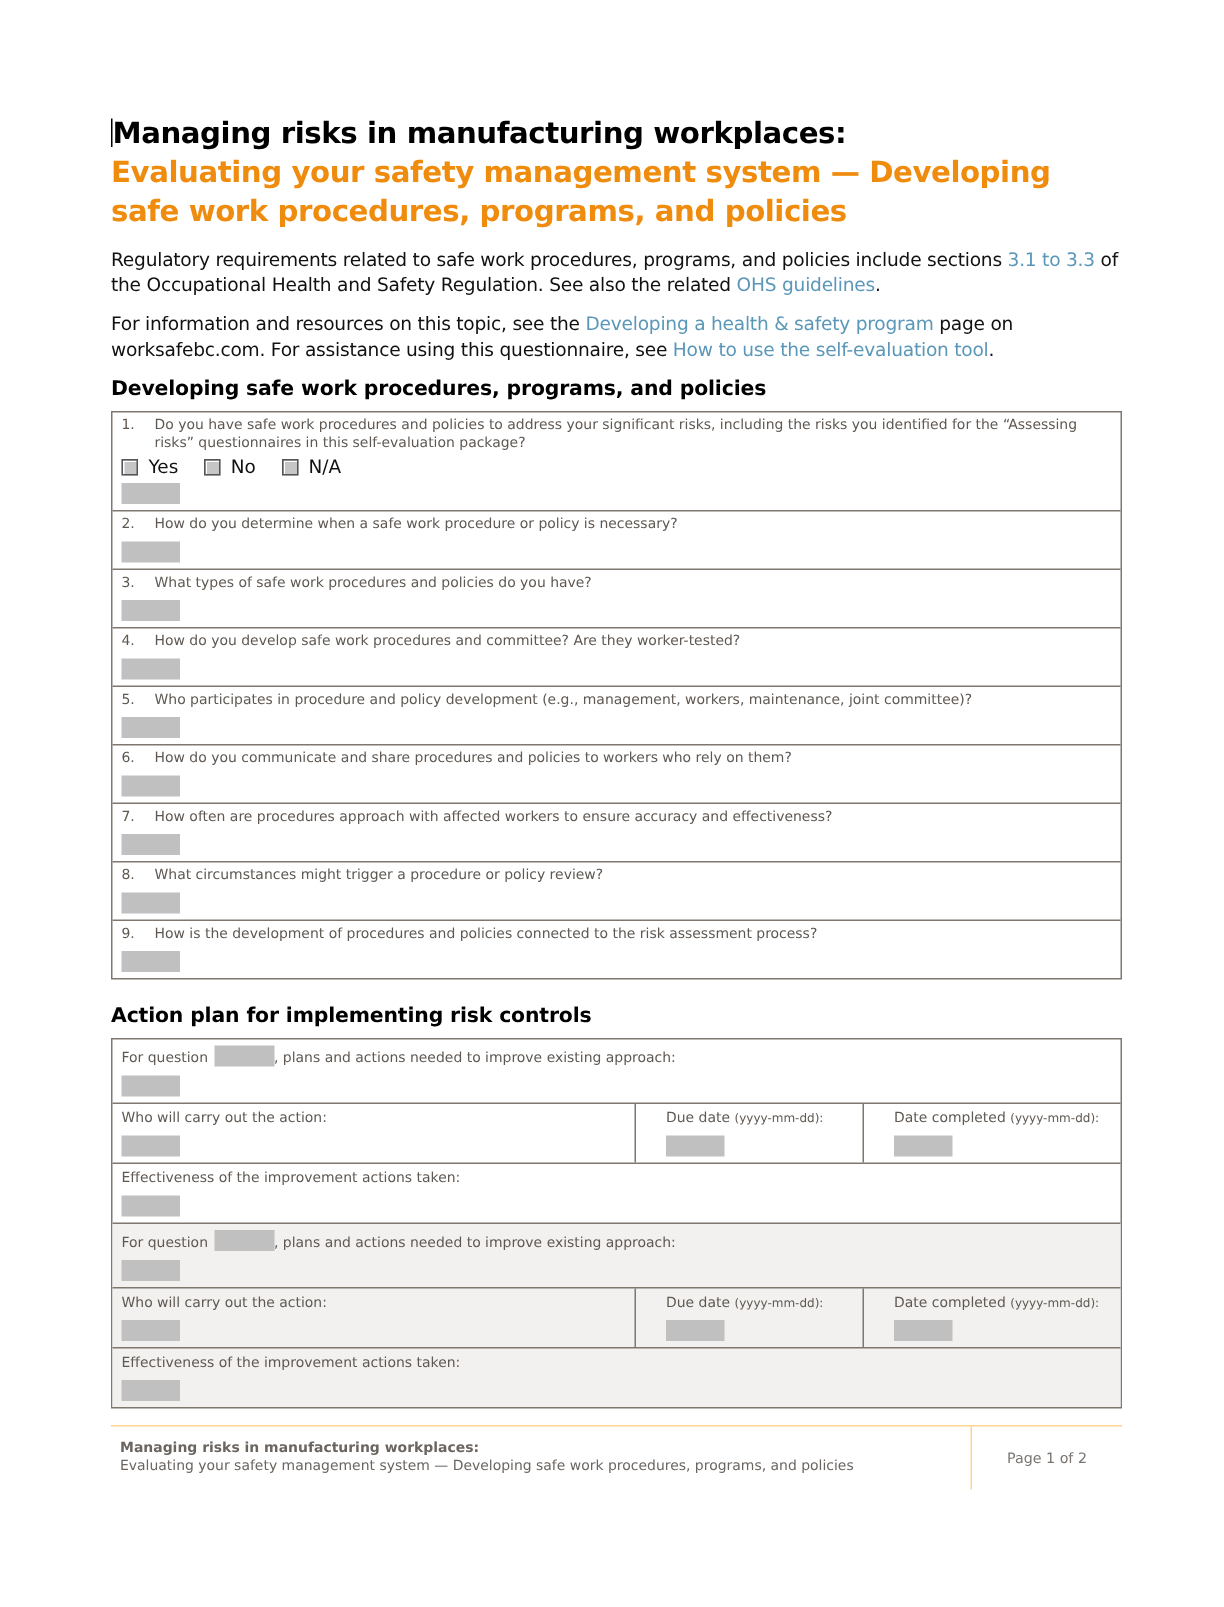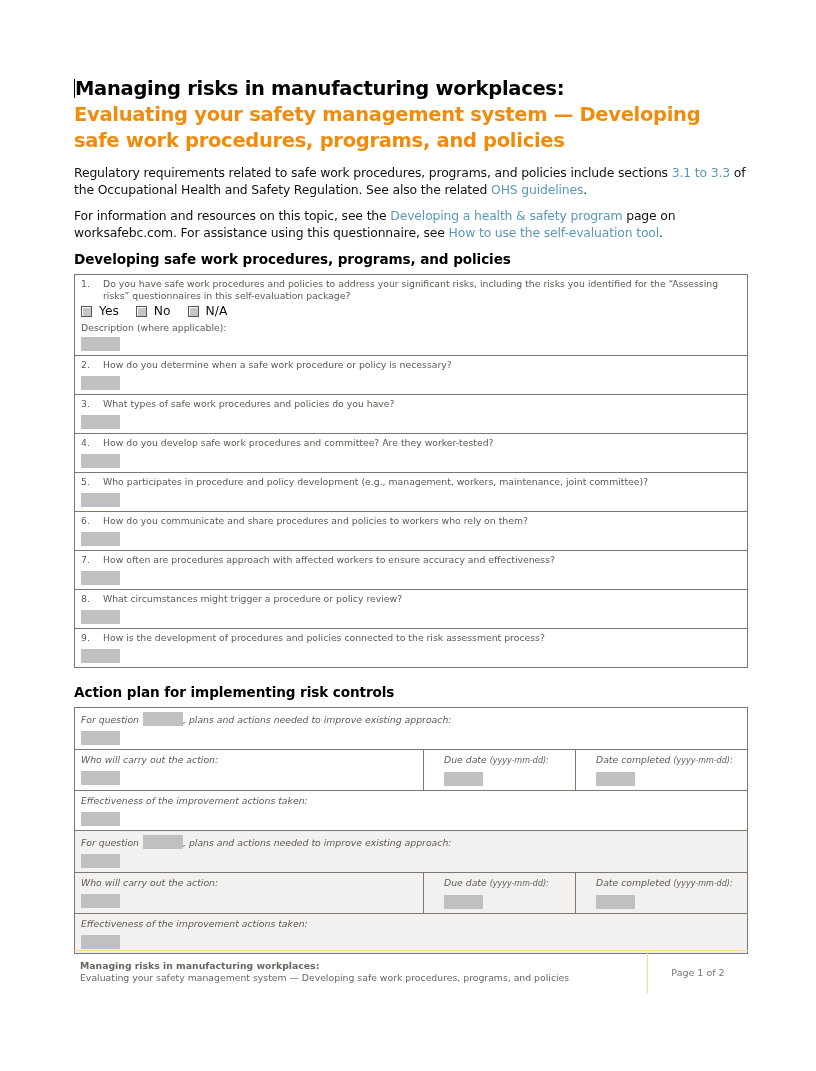--- a/index.html
+++ b/index.html
@@ -20,21 +20,21 @@
   .qrow:first-child { border-top: none; }
   .qtext { display: flex; font-size: 9.3px; line-height: 12px; color: #5f5852; }
   .qnum { width: 22px; flex: none; }
   .qbody { flex: 1; }
   .field { display: block; width: 39px; height: 14px; background: #c0c0c0; margin-top: 5px; border: none; }
   .yn { display: flex; align-items: center; font-size: 12.3px; color: #111; margin-top: 2px; line-height: 15px; }
   .cb { width: 11px; height: 11px; border: 1px solid #555; background: #c6c6c6; box-shadow: inset 1px 1px 0 #fff; margin-right: 7px; box-sizing: border-box; cursor: pointer; }
   .yn-item { display: flex; align-items: center; margin-right: 17px; justify-content: center; }
   .desc-label { font-size: 9.3px; color: #5f5852; margin-top: 3px; line-height: 12px; }
   .atable { border: 1px solid #7f766e; width: 674px; box-sizing: border-box; }
-  .arow { border-top: 1px solid #7f766e; display: flex; font-style: italic; }
+  .arow { border-top: 1px solid #7f766e; display: flex; }
   .arow.first { border-top: none; }
   .acell { padding: 4px 6px 4px 6px; box-sizing: border-box; font-size: 9.3px; line-height: 12px; color: #5f5852; }
   .acell + .acell { border-left: 1px solid #7f766e; padding-left: 20px; }
   .grey { background: #f2f1ef; }
   .inline-field { display: inline-block; width: 40px; height: 14px; background: #c0c0c0; vertical-align: -3px; margin: 0 0 0 4px; }
   .small { font-size: 8px; }
   .footer { position: absolute; left: 74px; top: 950px; width: 674px; border-top: 1px solid #fcd68c; display: flex; }
   .footer-left { flex: 1; padding: 9px 6px 0 6px; font-size: 9.3px; line-height: 12px; color: #6b6560; }
   .footer-left b { color: #6b6560; }
   .footer-right { width: 100px; border-left: 1px solid #fcd68c; height: 42px; display: flex; align-items: center; justify-content: center; font-size: 9.5px; color: #7a7570; }
@@ -65,21 +65,20 @@
           </span>
         <span class="yn-item">
             <span class="cb"></span>
             <span>No</span>
           </span>
         <span class="yn-item">
             <span class="cb"></span>
             <span>N/A</span>
           </span>
       </div>
-      <div class="desc-label">Description (where applicable):</div>
       <span class="field" style="margin-top:3px"></span>
     </div>
     <div class="qrow">
       <div class="qtext">
           <span class="qnum">2.</span>
           <span class="qbody">How do you determine when a safe work procedure or policy is necessary?</span>
         </div>
       <span class="field"></span>
     </div>
     <div class="qrow">

